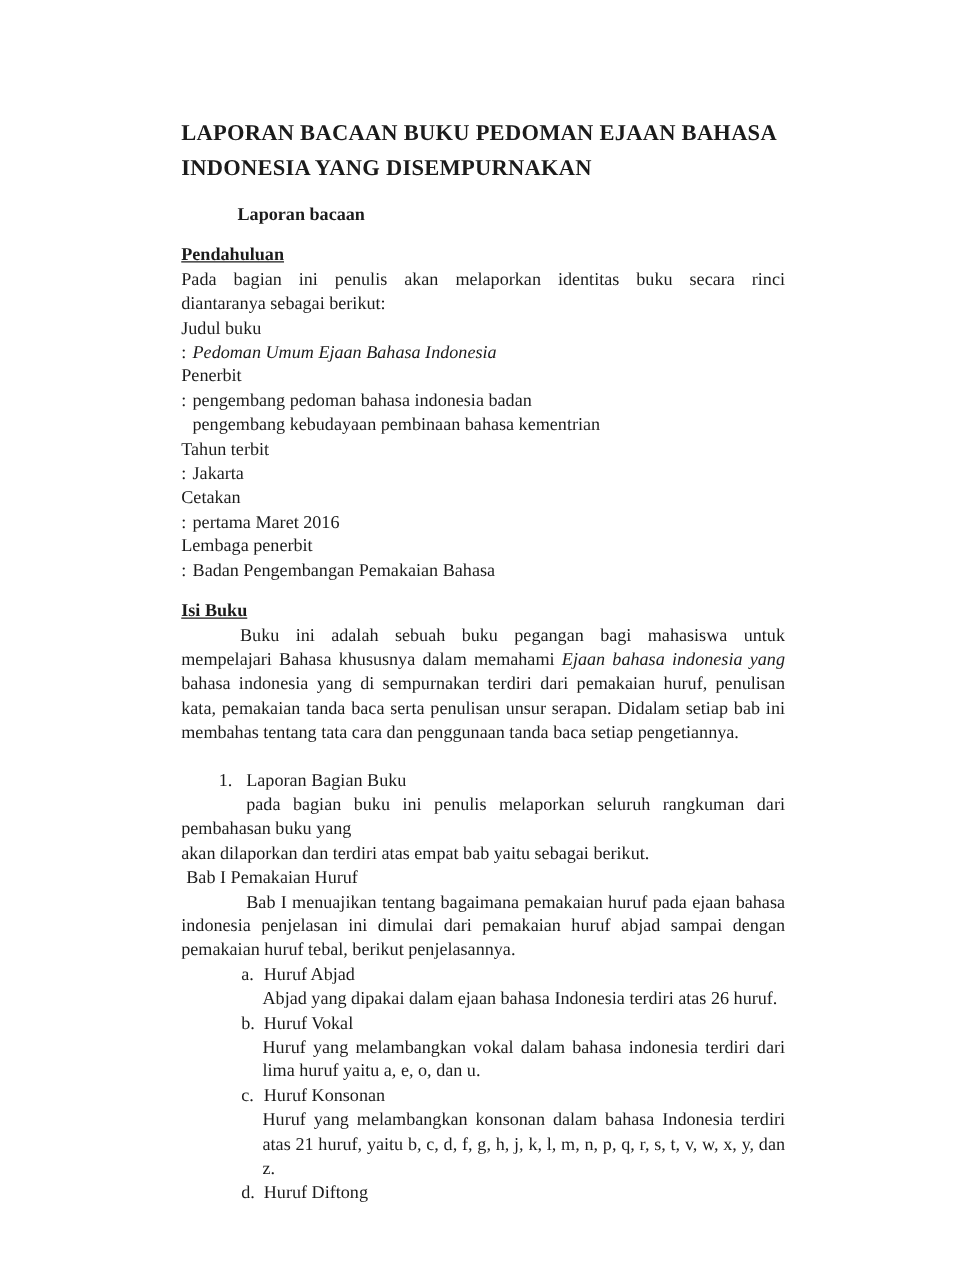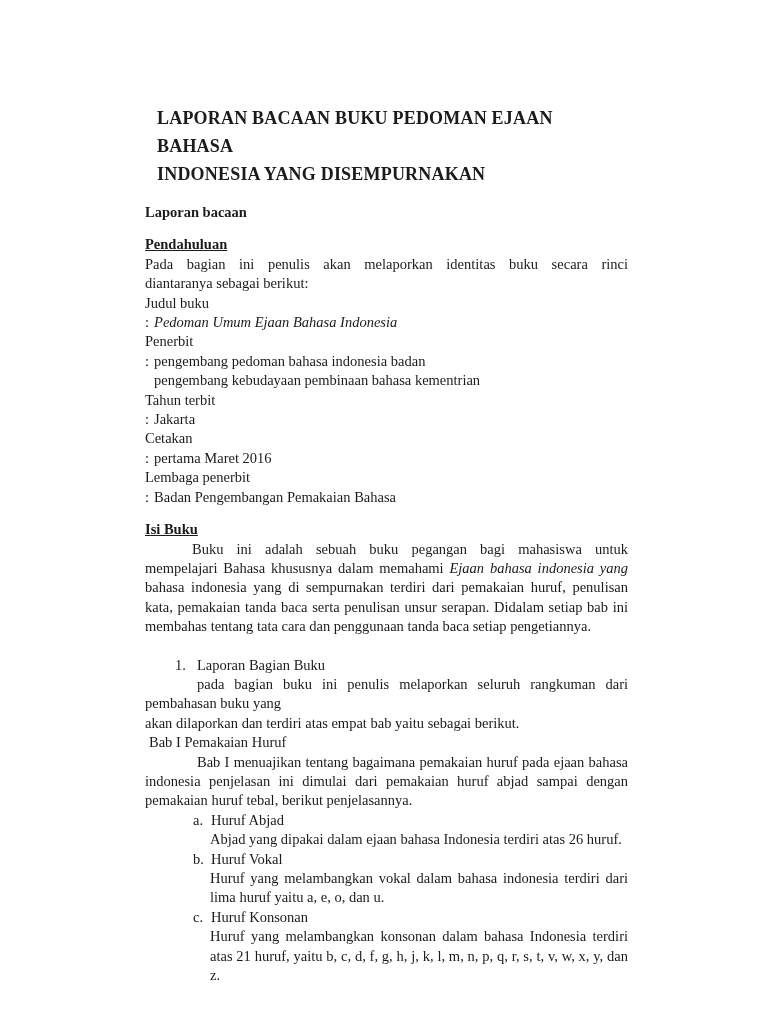--- a/index.html
+++ b/index.html
@@ -15,30 +15,31 @@
   .content {
     position: absolute;
     left: 145px;
     top: 0;
     width: 483px;
     padding-top: 92px;
     font-size: 14.5px;
     line-height: 19.4px;
   }
   h1.title {
-    margin: 12px;
+    margin: 0;
     font-size: 18px;
     line-height: 28px;
     font-weight: bold;
     letter-spacing: 0.2px;
   }
   .title-line { display: block; }
   .subtitle {
     margin-top: 15px;
     font-weight: bold;
+    margin-left: 45px;
   }
   .heading {
     margin-top: 13px;
     font-weight: bold;
     text-decoration: underline;
   }
   .jl { text-align: justify; text-align-last: justify; }
   .ln { text-align: left; }
   .ind47 { text-indent: 47px; }
   .ind52 { text-indent: 52px; }
@@ -146,16 +147,21 @@
         <div class="item-head">
           <span class="item-letter">c.</span><span>Huruf Konsonan</span>
         </div>
         <div class="item-body">
           <div class="jl">Huruf yang melambangkan konsonan dalam bahasa Indonesia terdiri</div>
           <div class="jl">atas 21 huruf, yaitu b, c, d, f, g, h, j, k, l, m, n, p, q, r, s, t, v, w, x, y, dan</div>
           <div class="ln">z.</div>
         </div>
       </div>
 
+      <div class="item">
+        <div class="item-head">
+          <span class="item-letter">d.</span><span>Huruf Diftong</span>
+        </div>
+      </div>
     </div>
 
   </div>
 </div>
 
 </body></html>

